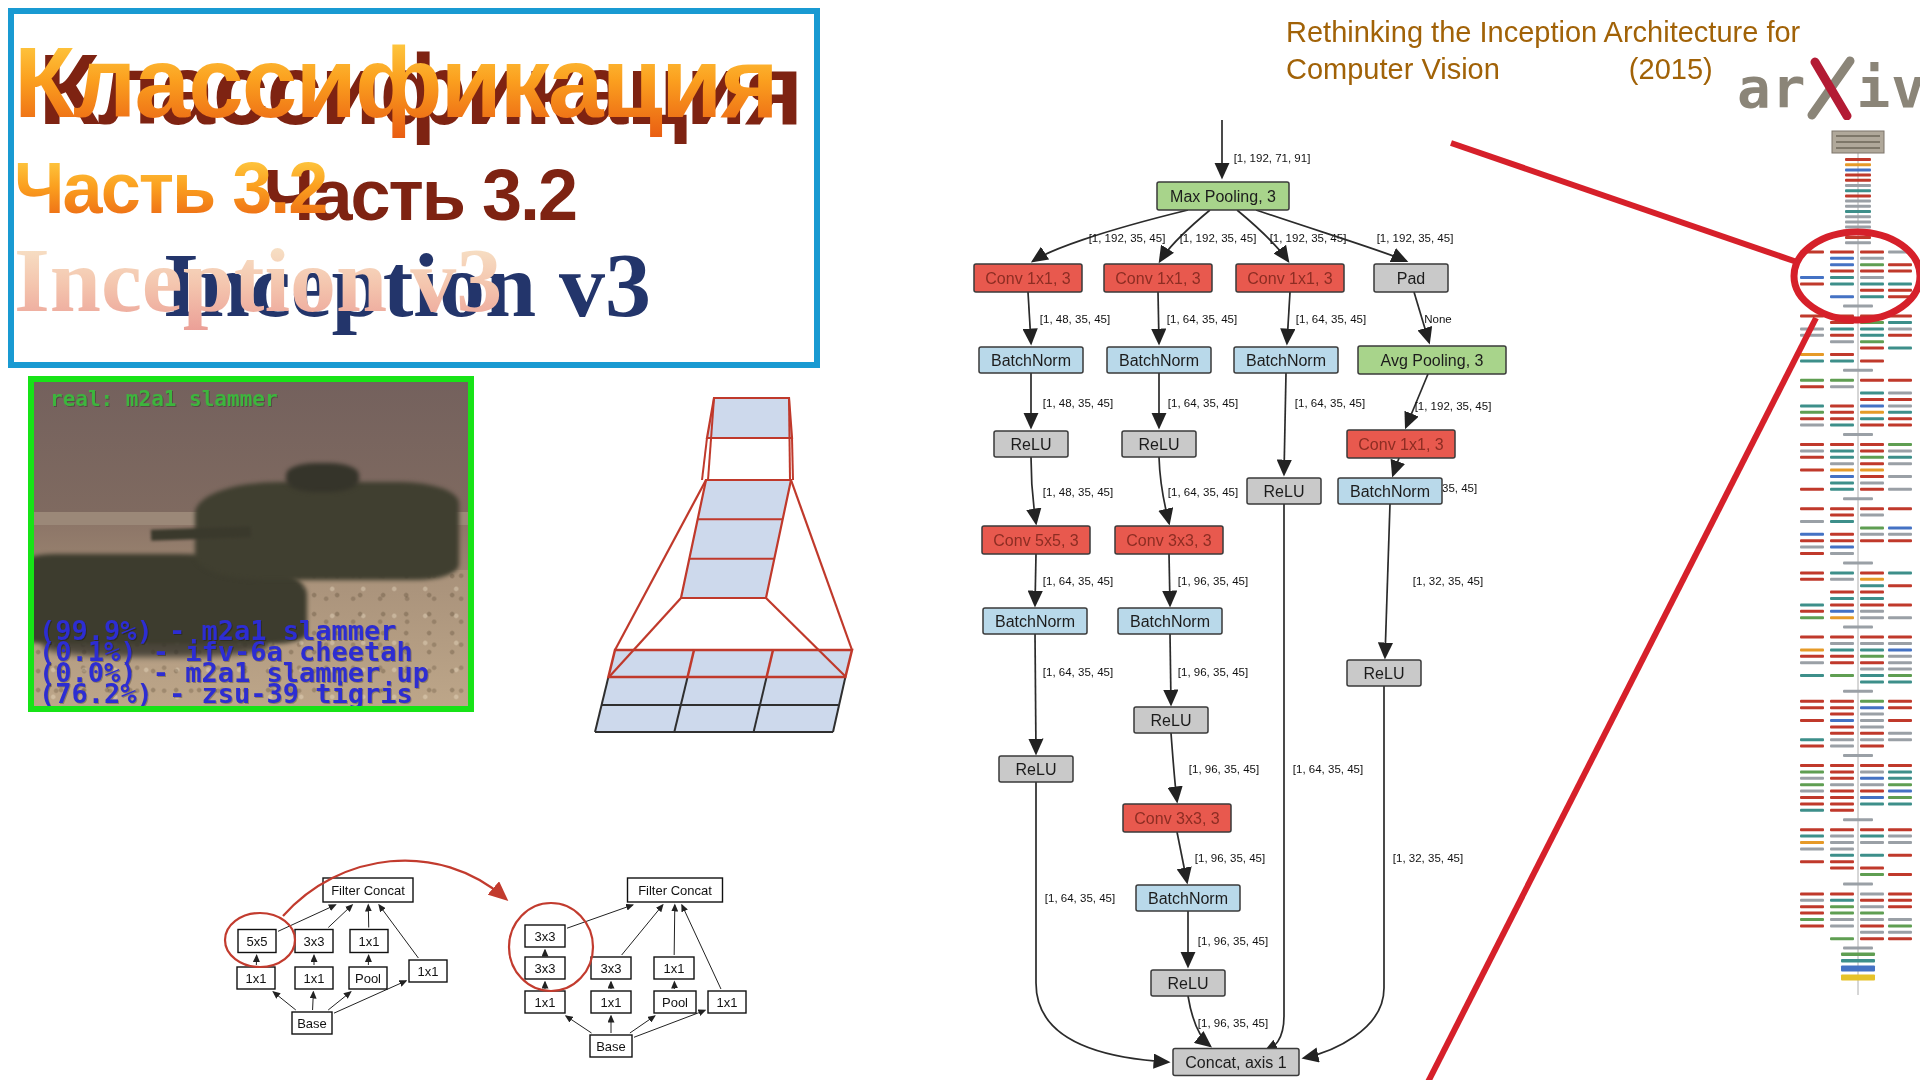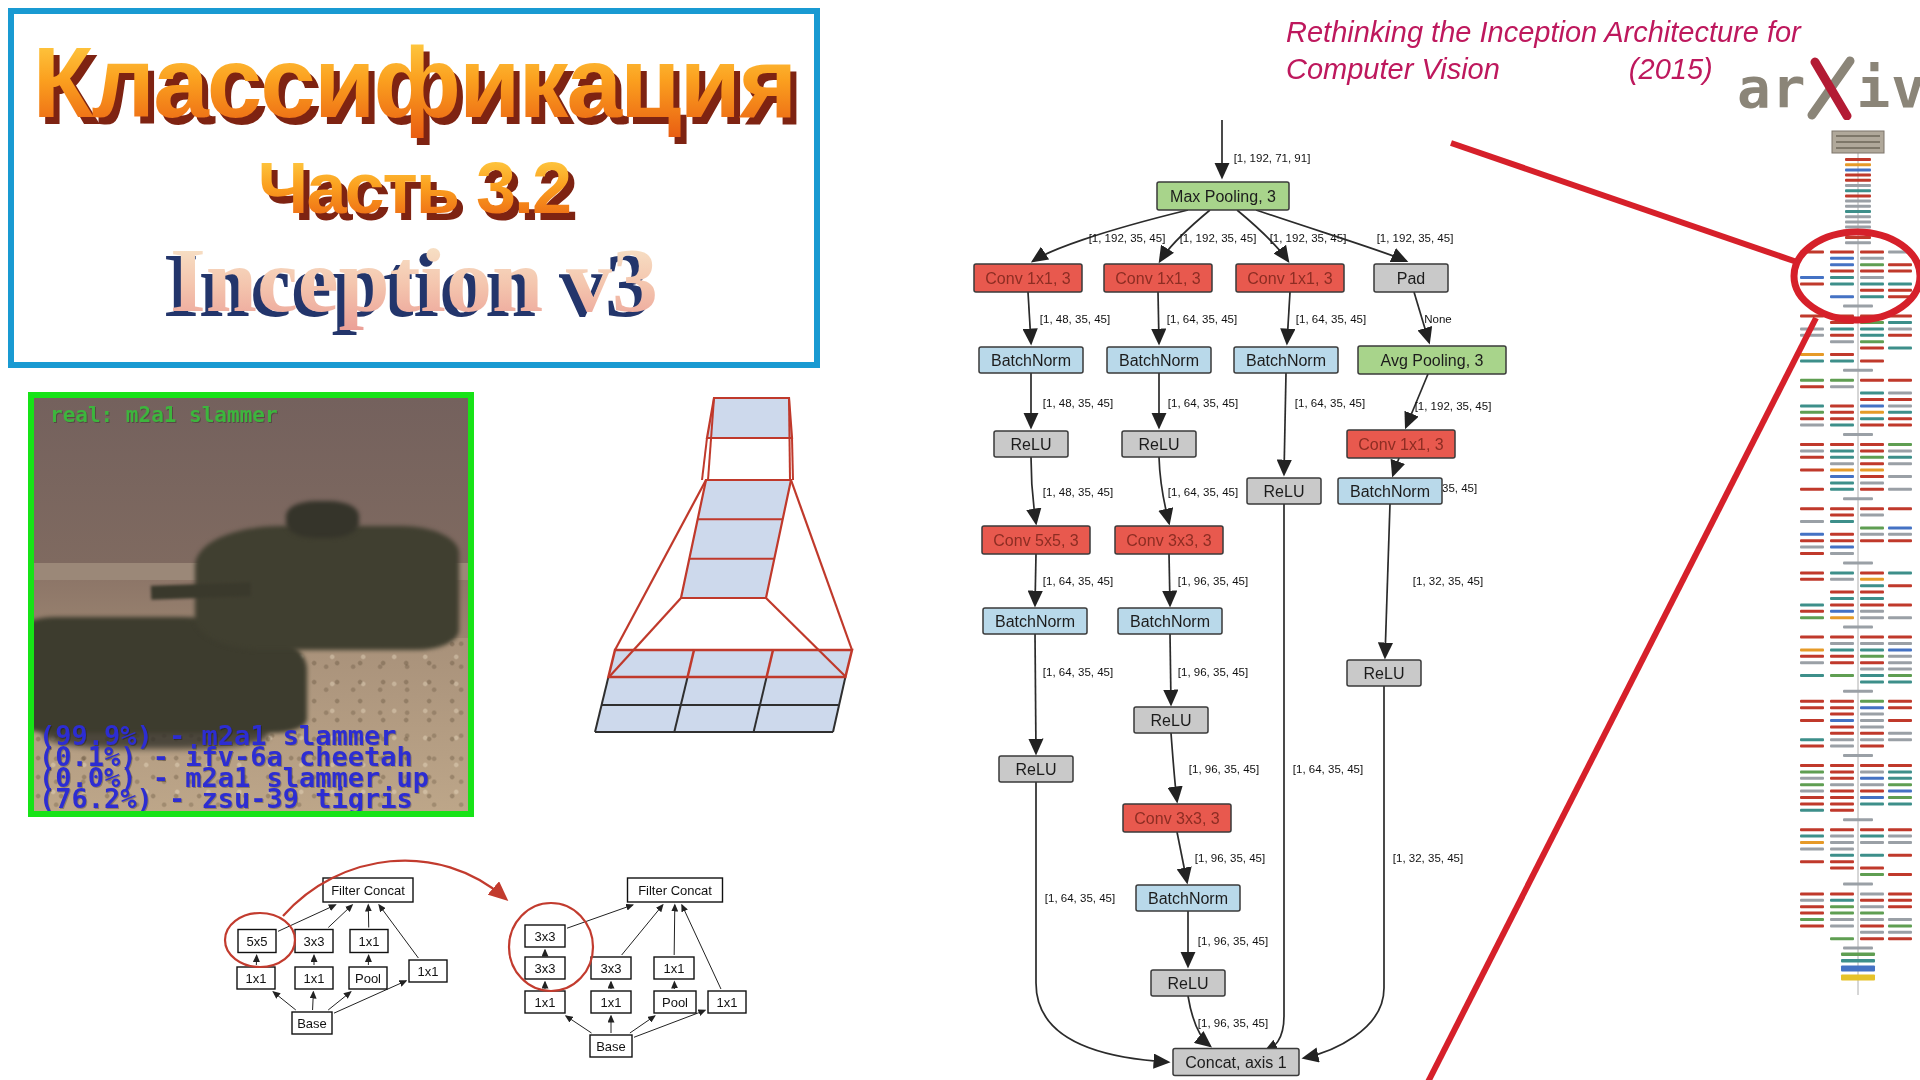--- a/index.html
+++ b/index.html
@@ -1,47 +1,47 @@
 <!DOCTYPE html>
 <html><head>
 <meta charset="utf-8">
 <style>
   html,body{margin:0;padding:0;width:1920px;height:1080px;background:#fff;overflow:hidden;
     font-family:"Liberation Sans",sans-serif;}
   
   .title-box{position:absolute;left:8px;top:8px;width:812px;height:360px;border:6px solid #199ad2;
-    background:#fff;box-sizing:border-box;text-align:center;}
+    background:#fff;box-sizing:border-box;text-align:left;}
   .wordart{position:relative;display:block;line-height:1;white-space:nowrap;}
   .wordart .shadow{position:absolute;left:50%;transform:translateX(calc(-50% + 6px));top:7px;color:#7e2312;}
   .wordart .face{position:relative;color:#f5820e;}
   @supports ((-webkit-background-clip:text) or (background-clip:text)){
     .wordart .face{background:linear-gradient(180deg,#ffd84d 0%,#fba01f 48%,#e95d12 100%);
       -webkit-background-clip:text;background-clip:text;color:transparent;-webkit-text-fill-color:transparent;}
   }
   .ru-line{font-weight:bold;letter-spacing:-2px;}
   .ru1{font-size:100px;margin-top:18px;}
   .ru2{font-size:72px;margin-top:20px;}
   .serif-line{font-family:"Liberation Serif",serif;font-weight:bold;font-size:92px;margin-top:10px;}
   .serif-line .shadow{color:#23356b;transform:translateX(calc(-50% - 7px));top:5px;}
   .serif-line .face{color:#f0b9a4;}
   @supports ((-webkit-background-clip:text) or (background-clip:text)){
     .serif-line .face{background:linear-gradient(180deg,#f8eccf 0%,#f4c5ae 55%,#eb9f97 100%);
       -webkit-background-clip:text;background-clip:text;color:transparent;-webkit-text-fill-color:transparent;}
   }
   
-  .paper-header{position:absolute;left:1286px;top:14px;width:560px;color:#be185d;
-    font-size:29px;line-height:37px;font-style:italic;}
+  .paper-header{position:absolute;left:1286px;top:14px;width:560px;color:#a16207;
+    font-size:29px;line-height:37px;}
   .paper-line2{display:flex;gap:32px;}
   .paper-year{margin-left:97px;}
   .arxiv-logo{position:absolute;left:1737px;top:56px;display:flex;align-items:flex-end;
     font-family:"DejaVu Sans Mono",monospace;font-weight:bold;font-size:56px;line-height:44px;
     color:#8b8578;letter-spacing:1px;}
   .arxiv-x{width:54px;height:64px;margin:0 -2px -10px -2px;}
   
-  .tank-figure{position:absolute;left:28px;top:392px;width:446px;height:425px;border:6px solid #17e317;
+  .tank-figure{position:absolute;left:28px;top:376px;width:446px;height:336px;border:6px solid #17e317;
     box-sizing:border-box;overflow:hidden;background:#a8937b;}
   .tk{position:absolute;}
   .tk-sky{left:0;top:0;width:100%;height:40%;background:linear-gradient(180deg,#74615d 0%,#7f6a60 100%);}
   .tk-band{left:0;top:40%;width:100%;height:4%;background:#9b8878;}
   .tk-mid{left:0;top:44%;width:100%;height:14%;background:linear-gradient(180deg,#8d7668,#9a8470);}
   .tk-ground{left:0;top:58%;width:100%;height:42%;
     background:radial-gradient(circle at 18% 32%,rgba(60,45,25,.25) 1.5px,transparent 3px),
                radial-gradient(circle at 62% 70%,rgba(255,245,220,.3) 1.5px,transparent 3px),
                radial-gradient(circle at 82% 25%,rgba(60,45,25,.22) 1.5px,transparent 3px),
                linear-gradient(180deg,#a8917a,#bda689);

